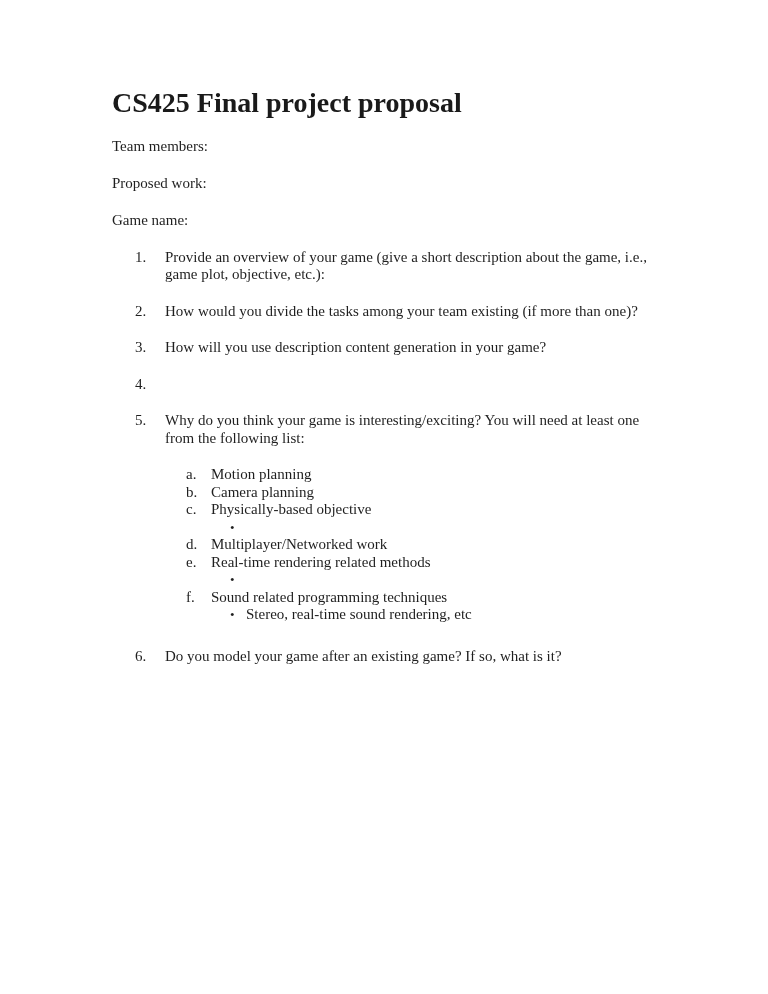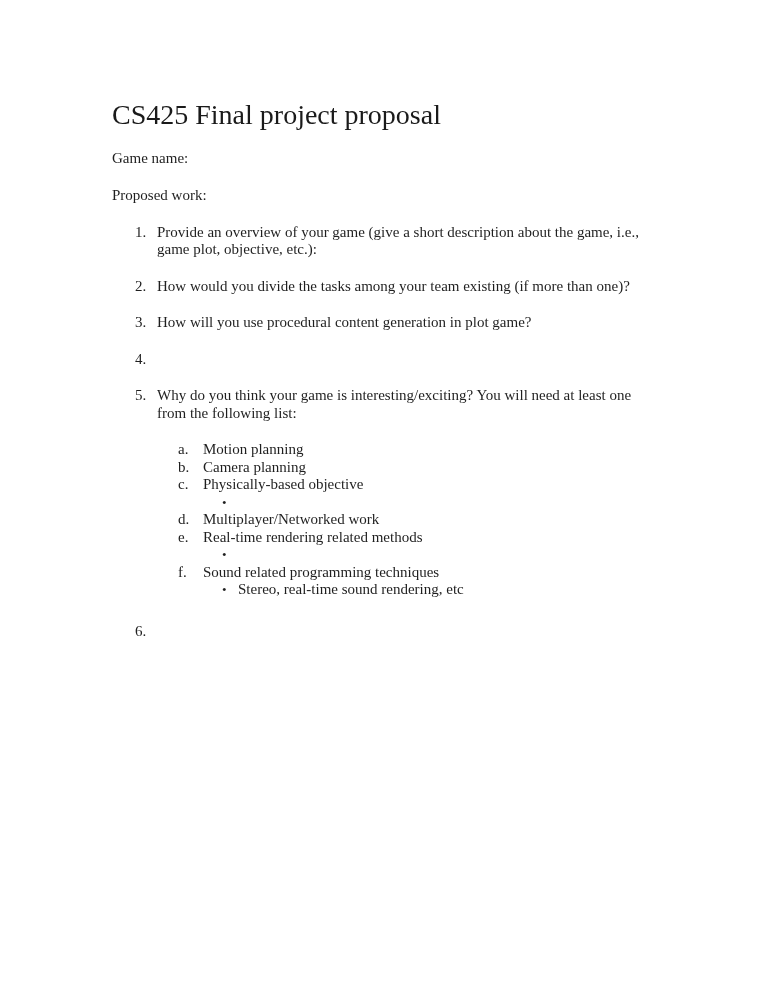--- a/index.html
+++ b/index.html
@@ -17,23 +17,23 @@
   .page {
     box-sizing: border-box;
     width: 768px;
     height: 994px;
     background: #ffffff;
     padding: 84px 100px 0 112px;
   }
   .doc-title {
     font-size: 28px;
     line-height: 1.1;
-    font-weight: 400;
+    font-weight: 700;
     color: #1a1a1a;
-    margin: 16px 0 19px 0;
+    margin: 4px 0 19px 0;
     letter-spacing: 0px;
   }
   .intro p {
     font-size: 15px;
     line-height: 17.5px;
     margin: 0 0 19.5px 0;
   }
   .num-list {
     margin: 0;
     padding: 0;
@@ -44,20 +44,21 @@
     margin-bottom: 19px;
     font-size: 15px;
     line-height: 17.5px;
   }
   .num-marker {
     flex: none;
     width: 22px;
   }
   .num-body {
     width: 500px;
+    margin-left: 8px;
   }
   .sub-list {
     margin-top: 19px;
     margin-bottom: 5px;
   }
   .sub-item {
     display: flex;
     padding-left: 21px;
   }
   .sub-marker {
@@ -77,40 +78,41 @@
   .sub-text, .bullet-text, .num-text {
     flex: 1 1 auto;
   }
 </style>
 </head>
 <body>
 
 <div class="page">
   <h1 class="doc-title">CS425 Final project proposal</h1>
   <div class="intro" id="intro-section">
+      <p>Team members:</p>
+      <p>Proposed work:</p>
       <p>Game name:</p>
-      <p>Proposed work:</p>
     </div>
   <div class="num-list" id="num-list">
       <div class="num-item">
         <span class="num-marker">1.</span>
         <div class="num-body">
           <div class="num-text">Provide an overview of your game (give a short description about the game, i.e., game plot, objective, etc.):</div>
         </div>
       </div>
       <div class="num-item">
         <span class="num-marker">2.</span>
         <div class="num-body">
           <div class="num-text">How would you divide the tasks among your team existing (if more than one)?</div>
         </div>
       </div>
       <div class="num-item">
         <span class="num-marker">3.</span>
         <div class="num-body">
-          <div class="num-text">How will you use procedural content generation in plot game?</div>
+          <div class="num-text">How will you use description content generation in your game?</div>
         </div>
       </div>
       <div class="num-item">
         <span class="num-marker">4.</span>
       </div>
       <div class="num-item">
         <span class="num-marker">5.</span>
         <div class="num-body">
           <div class="num-text">Why do you think your game is interesting/exciting? You will need at least one from the following list:</div>
           <div class="sub-list">
@@ -146,15 +148,18 @@
             </div>
             <div class="bullet-row">
               <span class="bullet-marker">•</span>
               <div class="bullet-text">Stereo, real-time sound rendering, etc</div>
             </div>
           </div>
         </div>
       </div>
       <div class="num-item">
         <span class="num-marker">6.</span>
+        <div class="num-body">
+          <div class="num-text">Do you model your game after an existing game? If so, what is it?</div>
+        </div>
       </div>
     </div>
 </div>
 
 </body></html>

